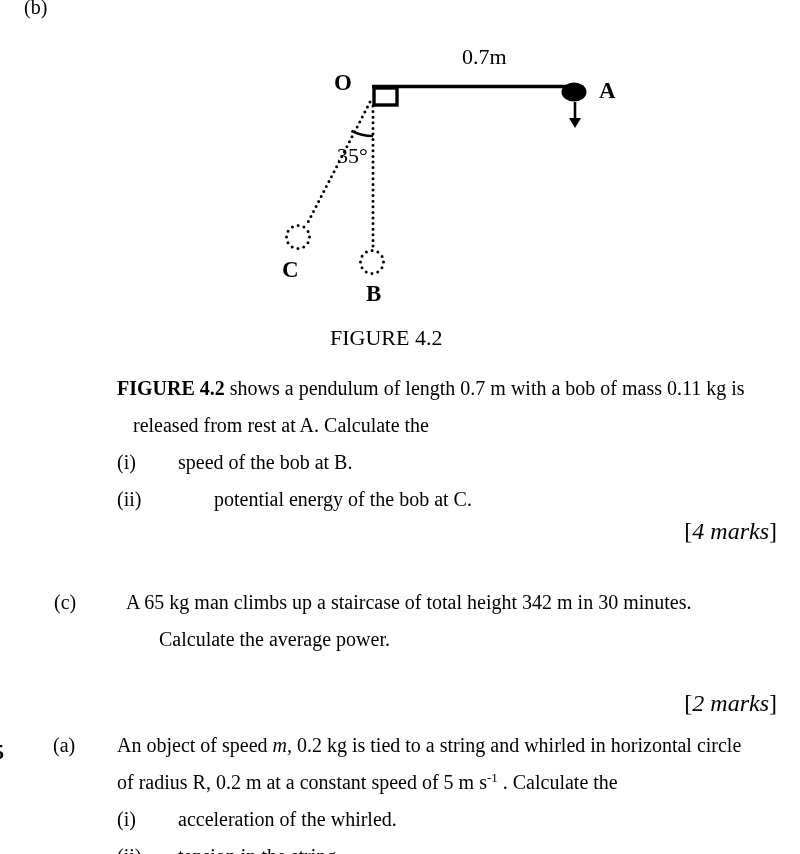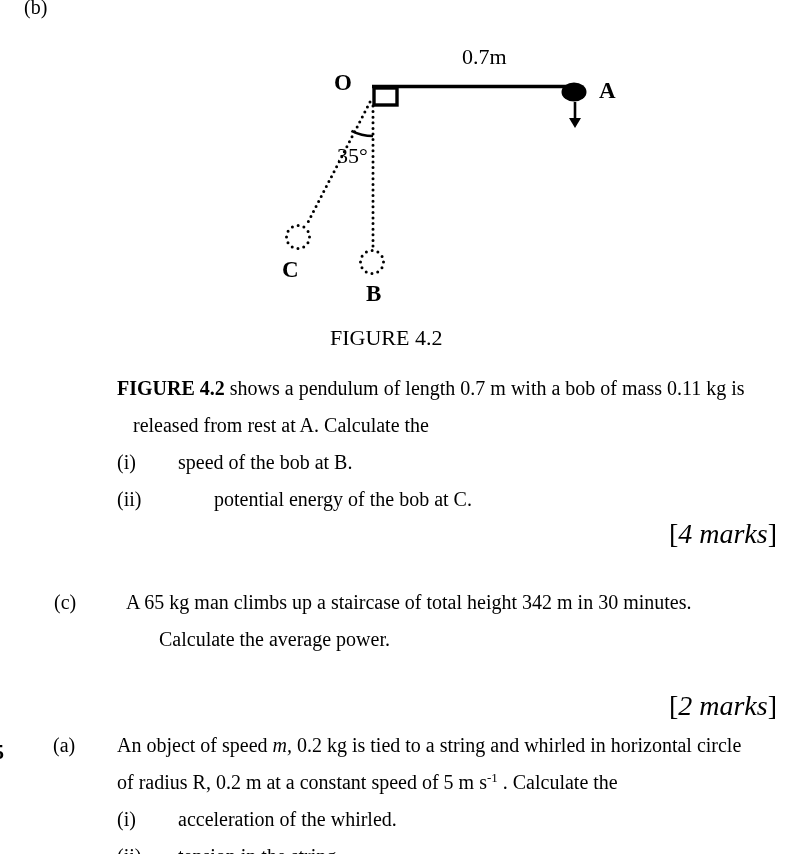--- a/index.html
+++ b/index.html
@@ -28,21 +28,21 @@
     white-space: pre;
   }
   .fig-small {
     position: absolute;
     font-weight: normal;
     font-size: 22px;
     line-height: 1.1;
     white-space: pre;
     text-align: center;
   }
-  .marks { position: absolute; right: 23px; font-size: 28px; white-space: pre; }
+  .marks { position: absolute; right: 23px; font-size: 24px; white-space: pre; }
   sup.e { font-size: 13px; vertical-align: 7px; letter-spacing: 0; }
   svg { position: absolute; left: 0; top: 0; }
 </style>
 </head>
 <body>
 
 <svg width="800" height="360" viewBox="0 0 800 360">
 
   <line x1="372" y1="86.5" x2="570" y2="86.5" stroke="#000" stroke-width="3.5"></line>
 

